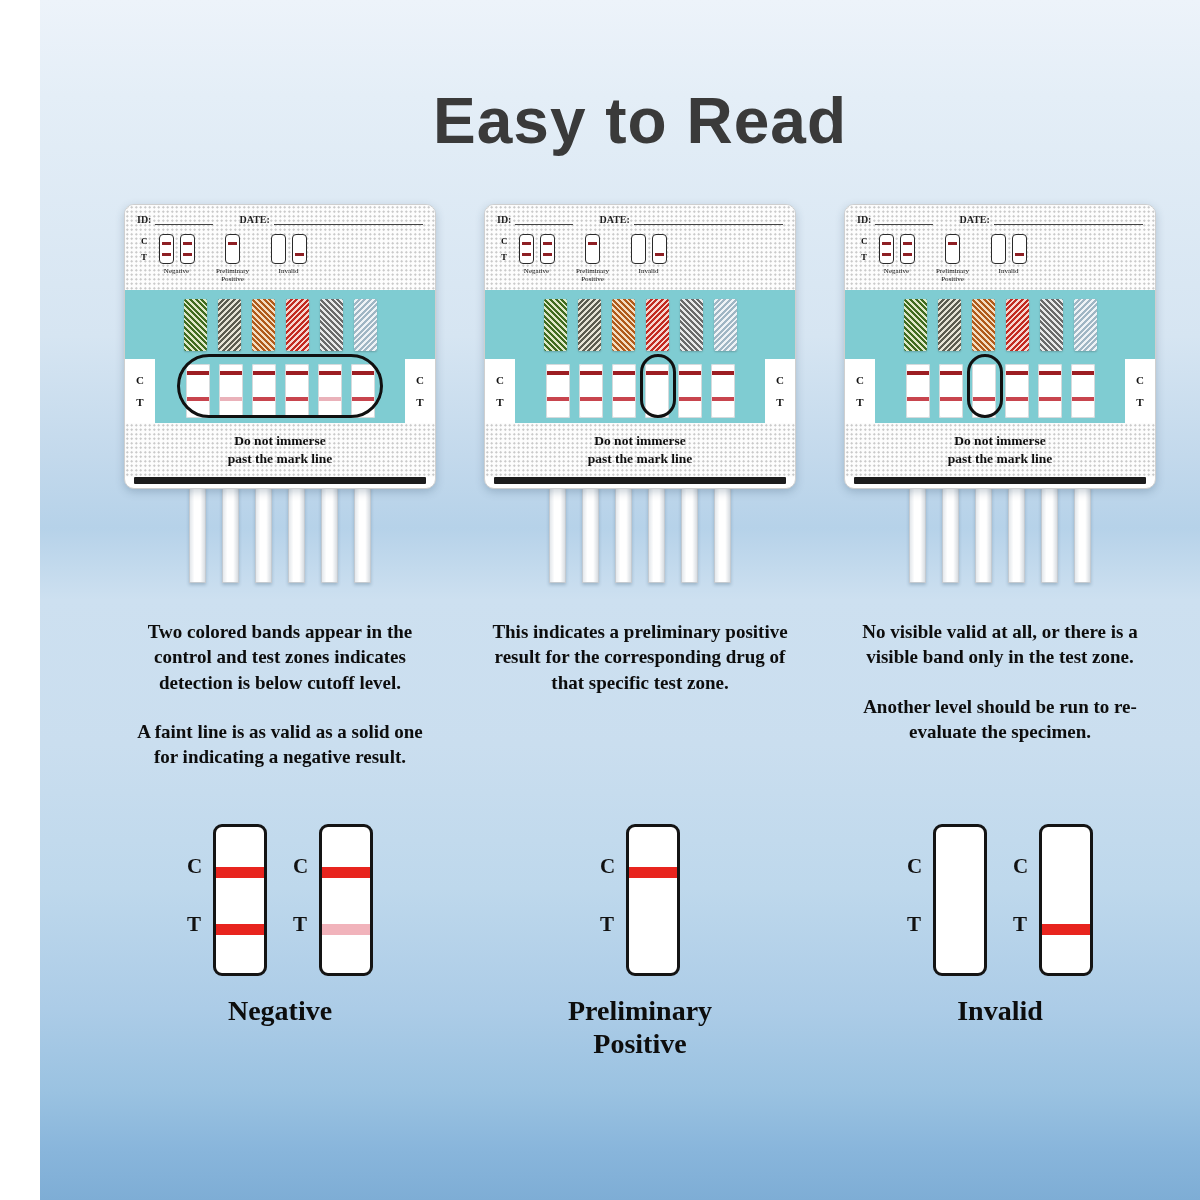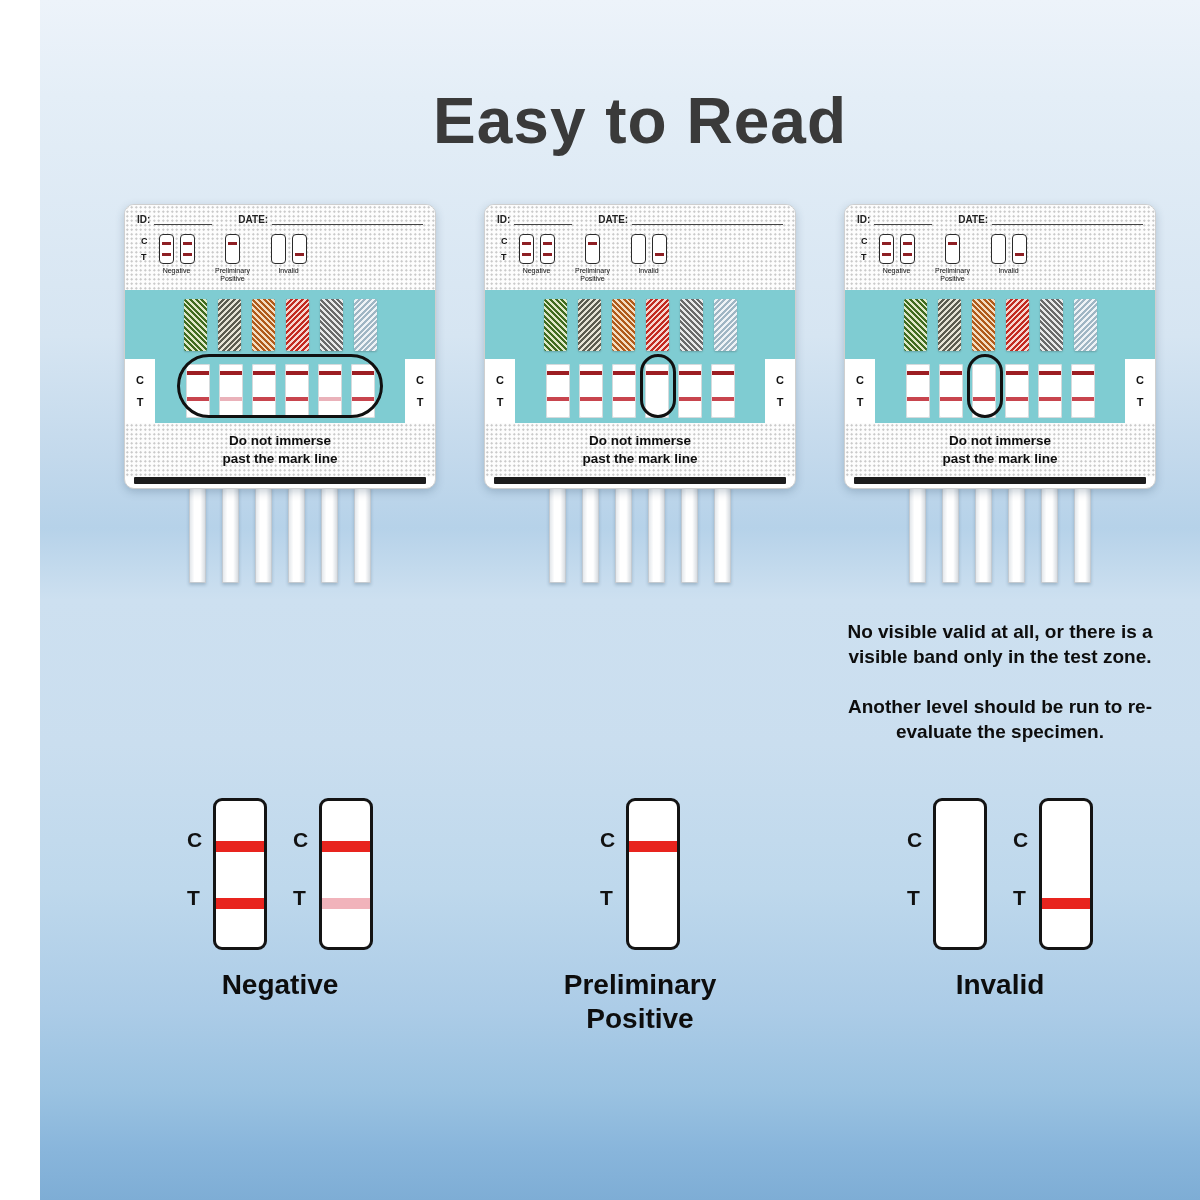--- a/index.html
+++ b/index.html
@@ -10,21 +10,21 @@
       #edf3fa 0%, #e4eef7 8%, #d6e5f2 28%, #c3d9ec 38%,
       #b6d2e9 44%, #cde0f0 50%, #cadeef 62%, #bed8ec 74%,
       #accce7 84%, #9ac2e1 91%, #88b5db 96%, #7eadd5 100%);
     margin-left: 40px;
   }
   .title {
     text-align:center; margin-top:84px; font-size:64px; font-weight:800;
     color:#3a3a3a; letter-spacing:1px;
   }
   .row { display:flex; justify-content:center; gap:48px; }
-  .col { flex:0 0 312px; width:312px; }
+  .col { flex:0 0 312px; width:312px;font-family:Liberation Serif, serif; }
   .devices-row { margin-top:46px; }
 
   
   .device { width:312px; }
   .card {
     background:#fff; border:1px solid #cfcfcf; border-radius:10px;
     box-shadow:0 3px 8px rgba(40,70,100,.25); overflow:hidden;
     position:relative; z-index:2; padding-bottom:4px;
   }
   .dotted {
@@ -437,22 +437,25 @@
       <i class="dip"></i>
       <i class="dip"></i>
       <i class="dip"></i>
     </div>
   </div>
 </div>
   </div>
 
   <div class="row desc-row">
     <div class="col desc">
+      <p>Two colored bands appear in the control and test zones indicates detection is below cutoff level.</p>
+      <p>A faint line is as valid as a solid one for indicating a negative result.</p>
     </div>
     <div class="col desc">
+      <p>This indicates a preliminary positive result for the corresponding drug of that specific test zone.</p>
     </div>
     <div class="col desc">
       <p>No visible valid at all, or there is a visible band only in the test zone.</p>
       <p>Another level should be run to re-evaluate the specimen.</p>
     </div>
   </div>
 
   <div class="row legend-row">
     <div class="col lg-group">
       <div class="lg-strips">

